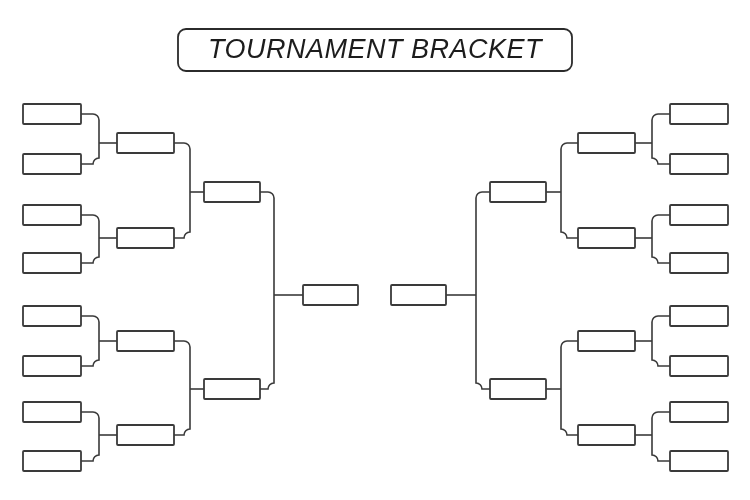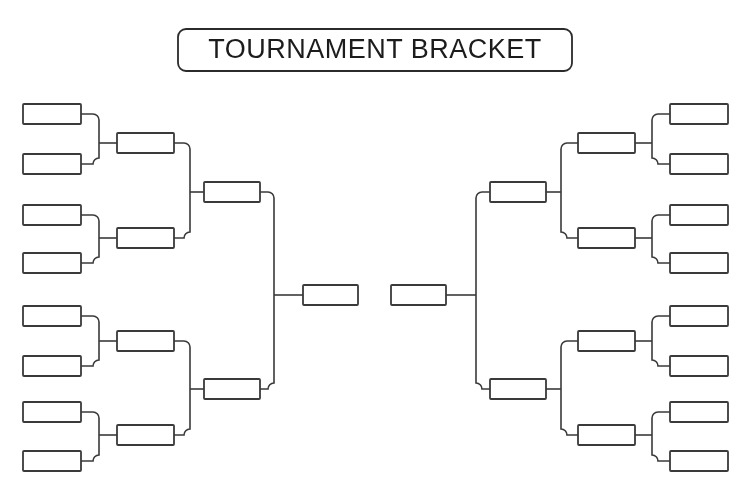--- a/index.html
+++ b/index.html
@@ -12,20 +12,21 @@
     width: 750px;
     height: 500px;
     font-family: "Liberation Sans", sans-serif;
     overflow: hidden;
   }
   .bracket-root {
     position: relative;
     width: 750px;
     height: 500px;
     background: #ffffff;
+    font-style: italic;
   }
   .bracket-svg {
     position: absolute;
     top: 0;
     left: 0;
     width: 750px;
     height: 500px;
     display: block;
   }
   .slot-rect {

